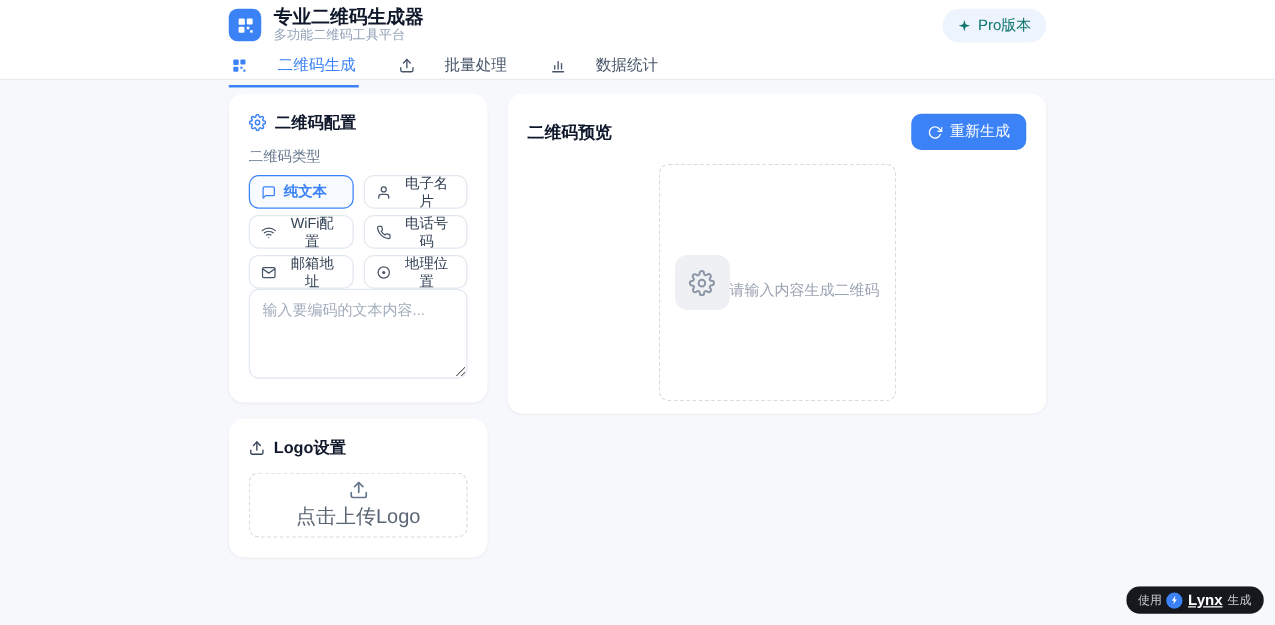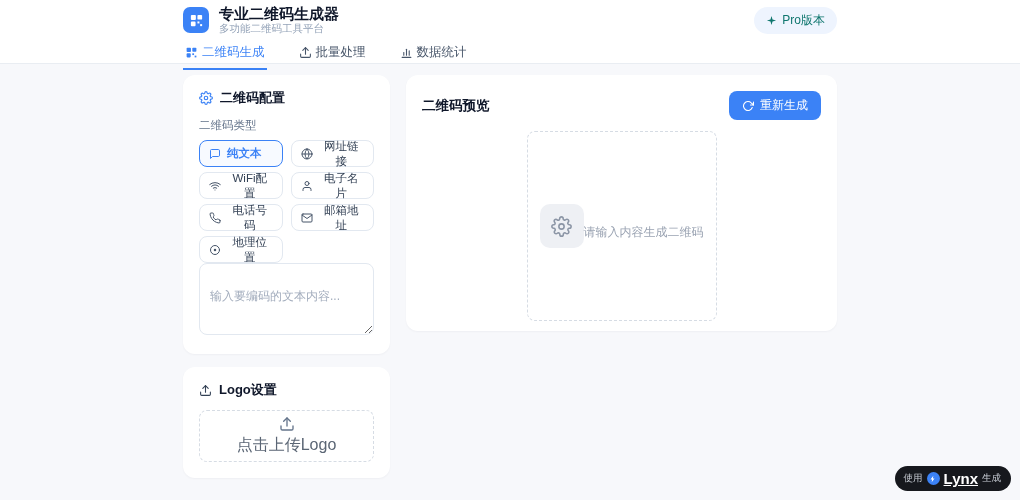--- a/index.html
+++ b/index.html
@@ -20,21 +20,21 @@
   .title-block { margin-left:10px; }
   .app-title { font-size:15px; font-weight:bold; color:#0f172a; line-height:17px; }
   .app-subtitle { font-size:10.5px; color:#94a3b8; line-height:13px; }
   .pro-badge {
     margin-left:auto; display:flex; align-items:center; gap:5px;
     background:#eef4fe; color:#0f766e; border:none; border-radius:999px;
     padding:5px 12px; font-size:12px; cursor:pointer;
   }
   .tabs { display:flex; gap:30px; margin-top:5px; }
   .tab {
-    display:flex; align-items:center; gap:4px; font-size:12.5px; color:#475569;
+    display:flex; align-items:center; gap:24px; font-size:12.5px; color:#475569;
     padding:4px 2px 7px 2px; cursor:pointer; border-bottom:2px solid transparent;
   }
   .tab.active { color:#3b82f6; border-bottom-color:#3b82f6; }
 
   
   .main { padding-top:11px; }
   .columns { display:flex; gap:16px; align-items:flex-start; }
   .left-col { width:207px; flex:0 0 auto; }
   .panel {
     background:#fff; border-radius:12px; padding:14px 16px 16px 16px;
@@ -50,21 +50,21 @@
     display:flex; align-items:center; gap:6px; background:#fff;
     border:1px solid #e2e8f0; border-radius:8px; padding:6px 9px;
     font-size:11.5px; color:#334155; cursor:pointer; height:27px; font-family:inherit;
   }
   .type-btn svg { color:#475569; flex:0 0 auto; }
   .type-btn.selected { border:1.5px solid #3b82f6; color:#3b82f6; background:#f7faff;font-weight:bold; }
   .type-btn.selected svg { color:#3b82f6; }
 
   .content-area {
     width:100%; height:72px; border:1px solid #e2e8f0; border-radius:8px;
-    padding:24px 10px; font-size:12px; color:#334155; resize:both;
+    padding:8px 10px; font-size:12px; color:#334155; resize:both;
     font-family:inherit; outline:none;
   }
   .content-area::placeholder { color:#a3adbd; }
 
   .upload-box {
     margin-top:11px; border:1.5px dashed #d6dce4; border-radius:8px;
     display:flex; flex-direction:column; align-items:center; justify-content:center;
     height:52px; cursor:pointer; color:#64748b; gap:3px;
   }
   .upload-box .u-text { font-size:16px; color:#5b6675; }
@@ -88,21 +88,21 @@
   }
   .placeholder-text { margin-top:13px; font-size:12px; color:#9aa3b2; }
 
   
   .lynx-badge {
     position:fixed; right:9px; bottom:9px; background:#16181d; color:#fff;
     border-radius:999px; padding:4px 10px 4px 9px; display:flex; align-items:center;
     gap:4px; cursor:pointer;
   }
   .lynx-badge .b-dim { font-size:9.5px; color:#c9ced6; }
-  .lynx-badge .b-brand { font-size:15px; font-weight:bold; color:#fff;text-decoration:underline; }
+  .lynx-badge .b-brand { font-size:12px; font-weight:bold; color:#fff;text-decoration:underline; }
   .lynx-icon {
     width:13px; height:13px; border-radius:50%; background:#3b82f6;
     display:flex; align-items:center; justify-content:center; color:#fff;
   }
   svg { display:block; }
 </style>
 </head>
 <body>
 
 <div class="header">
@@ -193,46 +193,36 @@
             <span>
               <svg width="12" height="12" viewBox="0 0 24 24" fill="none" stroke="currentColor" stroke-width="2" stroke-linecap="round" stroke-linejoin="round">
                 <path d="M21 15a2 2 0 0 1-2 2H7l-4 4V5a2 2 0 0 1 2-2h14a2 2 0 0 1 2 2z"></path>
               </svg>
             </span>
             <span>纯文本</span>
           </button>
           <button class="type-btn">
             <span>
               <svg width="12" height="12" viewBox="0 0 24 24" fill="none" stroke="currentColor" stroke-width="2" stroke-linecap="round" stroke-linejoin="round">
-                <circle cx="12" cy="12" r="10"></circle>
-                  <line x1="2" y1="12" x2="22" y2="12"></line>
-                <path d="M12 2a15.3 15.3 0 0 1 4 10 15.3 15.3 0 0 1-4 10 15.3 15.3 0 0 1-4-10 15.3 15.3 0 0 1 4-10z"></path>
-              </svg>
-            </span>
-            <span>网址链接</span>
+                <path d="M20 21v-2a4 4 0 0 0-4-4H8a4 4 0 0 0-4 4v2"></path>
+                  <circle cx="12" cy="7" r="4"></circle>
+              </svg>
+            </span>
+            <span>电子名片</span>
           </button>
           <button class="type-btn">
             <span>
               <svg width="12" height="12" viewBox="0 0 24 24" fill="none" stroke="currentColor" stroke-width="2" stroke-linecap="round" stroke-linejoin="round">
                 <path d="M5 12.55a11 11 0 0 1 14.08 0"></path>
                   <path d="M1.42 9a16 16 0 0 1 21.16 0"></path>
                   <path d="M8.53 16.11a6 6 0 0 1 6.95 0"></path>
                   <line x1="12" y1="20" x2="12.01" y2="20"></line>
               </svg>
             </span>
             <span>WiFi配置</span>
-          </button>
-          <button class="type-btn">
-            <span>
-              <svg width="12" height="12" viewBox="0 0 24 24" fill="none" stroke="currentColor" stroke-width="2" stroke-linecap="round" stroke-linejoin="round">
-                <path d="M20 21v-2a4 4 0 0 0-4-4H8a4 4 0 0 0-4 4v2"></path>
-                  <circle cx="12" cy="7" r="4"></circle>
-              </svg>
-            </span>
-            <span>电子名片</span>
           </button>
           <button class="type-btn">
             <span>
               <svg width="12" height="12" viewBox="0 0 24 24" fill="none" stroke="currentColor" stroke-width="2" stroke-linecap="round" stroke-linejoin="round">
                 <path d="M22 16.92v3a2 2 0 0 1-2.18 2 19.79 19.79 0 0 1-8.63-3.07 19.5 19.5 0 0 1-6-6 19.79 19.79 0 0 1-3.07-8.67A2 2 0 0 1 4.11 2h3a2 2 0 0 1 2 1.72 12.84 12.84 0 0 0 .7 2.81 2 2 0 0 1-.45 2.11L8.09 9.91a16 16 0 0 0 6 6l1.27-1.27a2 2 0 0 1 2.11-.45 12.84 12.84 0 0 0 2.81.7A2 2 0 0 1 22 16.92z"></path>
               </svg>
             </span>
             <span>电话号码</span>
           </button>
           <button class="type-btn">

